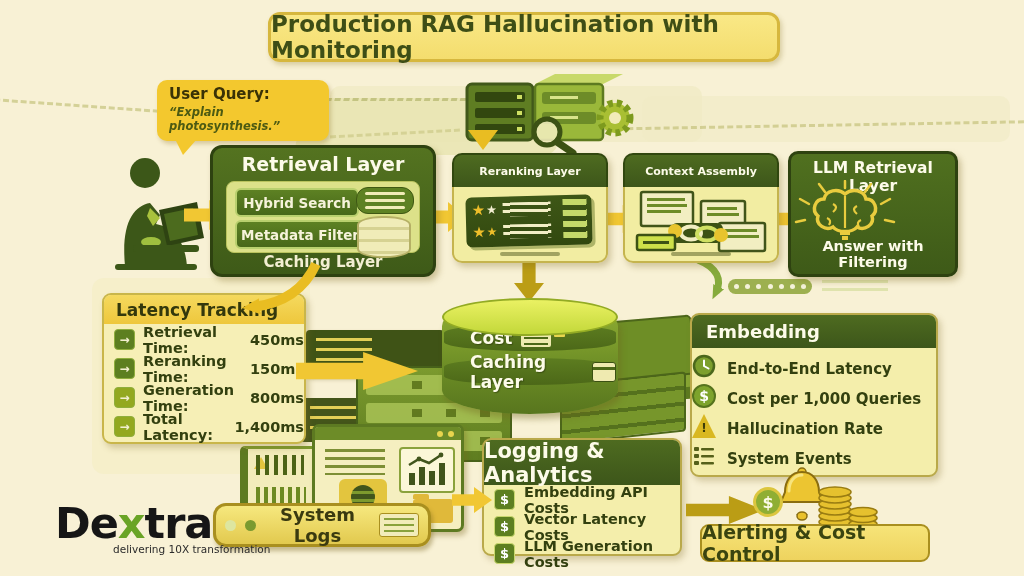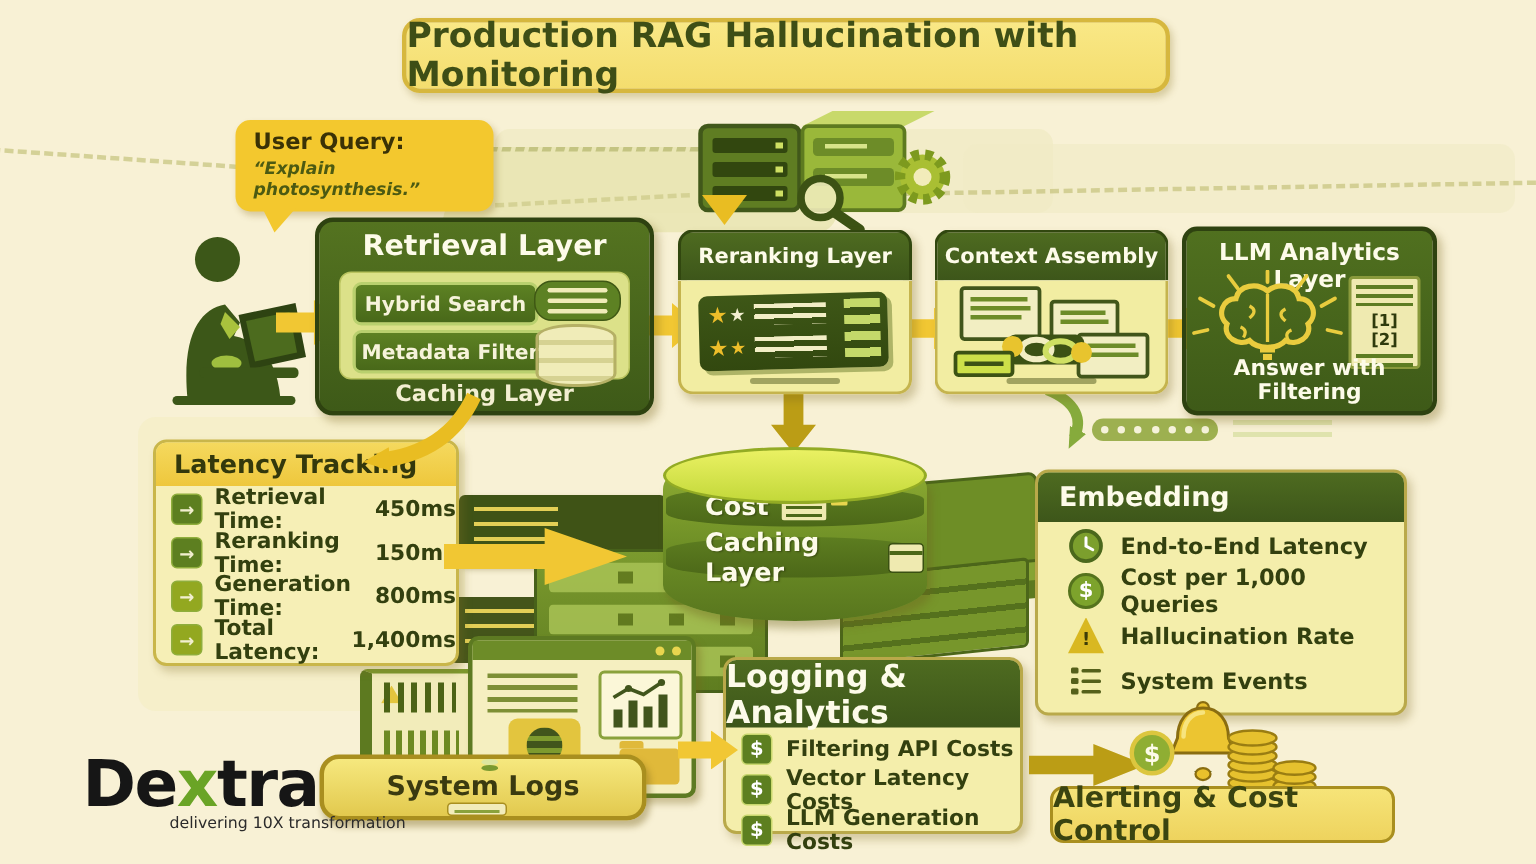--- a/index.html
+++ b/index.html
@@ -72,21 +72,21 @@
     border:2px solid #b5b065; border-radius:25px/9px; }
   .ret-footer { position:absolute; left:0; right:0; bottom:3px; text-align:center;
     font-size:15px; font-weight:bold; color:#f3efd2; }
 
   
   .panel-box { position:absolute; width:156px; height:110px; border-radius:10px;
     box-shadow:3px 4px 6px rgba(120,100,30,.3); z-index:4; }
   .panel-head { height:32px; background:linear-gradient(180deg,#4e6b20,#3d561a);
     border:2px solid #31470f; border-bottom:none; border-radius:10px 10px 0 0;
     display:flex; align-items:center; justify-content:center;
-    color:#fdfbe9; font-size:14px; font-weight:bold; }
+    color:#fdfbe9; font-size:11px; font-weight:bold; }
   .panel-body { position:relative; height:74px; background:#f2eda2;
     border:2px solid #c5b44e; border-top:none; border-radius:0 0 10px 10px; }
   .reranking { left:452px; top:153px; }
   .context { left:623px; top:153px; }
 
   .rank-card { position:absolute; left:12px; top:9px; width:126px; height:50px;
     background:linear-gradient(180deg,#3e5717,#32480f); border-radius:6px; transform:rotate(-1.5deg);
     box-shadow:3px 3px 0 rgba(90,110,30,.45); }
   .rank-row { position:absolute; left:6px; height:20px; display:flex; align-items:center; gap:1px; }
   .rr1 { top:3px; } .rr2 { top:25px; }
@@ -172,21 +172,21 @@
   .tbl-ic::after { content:""; position:absolute; right:-14px; top:0; width:11px; height:8px; background:#e8d54e; border-radius:1px; }
   .card-ic { width:26px; height:18px; background:#efeab0; border-radius:3px; border:1px solid #3a5012;
     background-image:linear-gradient(180deg,transparent 4px,#4c6818 4px,#4c6818 7px,transparent 7px); }
 
   
   .monitor { position:absolute; left:690px; top:313px; width:244px; height:160px;
     background:#f4eeab; border:2px solid #b9a94a; border-radius:9px;
     box-shadow:3px 4px 6px rgba(130,110,40,.3); z-index:5; }
   .mon-head { height:33px; background:linear-gradient(180deg,#4e6b20,#3d561a); border-radius:7px 7px 0 0;
     display:flex; align-items:center; padding-left:14px; color:#fdfbe9; font-size:18px; font-weight:bold; }
-  .mon-row { display:flex; align-items:center; gap:11px; padding-left:20px; height:29px; margin-top:1px; }
+  .mon-row { display:flex; align-items:flex-end; gap:11px; padding-left:0; height:29px; margin-top:1px; }
   .mon-label { font-size:15px; font-weight:bold; color:#33400f; }
   .mi { width:24px; height:24px; flex:0 0 auto; position:relative; }
   .mi.dollar { border-radius:50%; background:#7da32c; border:2px solid #55731d; box-sizing:border-box;
     color:#fff; font-weight:bold; font-size:14px; display:flex; align-items:center; justify-content:center; }
   .mi.warn .tri { position:absolute; inset:0; background:#d9b821; clip-path:polygon(50% 0,100% 100%,0 100%); }
   .mi.warn b { position:absolute; left:0; right:0; top:7px; text-align:center; font-size:12px; color:#3c3c08; }
 
   
   .logging { position:absolute; left:482px; top:438px; width:196px; height:114px;
     background:#f4eeab; border:2px solid #b9a94a; border-radius:9px;
@@ -215,21 +215,21 @@
   .dw-lines { position:absolute; left:10px; top:22px; width:60px; height:26px;
     background:repeating-linear-gradient(180deg,#7d8f35 0 3px,transparent 3px 8px); }
   .dw-globe { position:absolute; left:24px; top:52px; width:48px; height:36px; background:#e3c53e; border-radius:6px; }
   .dw-globe i { position:absolute; left:12px; top:6px; width:24px; height:24px; border-radius:50%; background:#41551c;
     background-image:linear-gradient(180deg,transparent 6px,#7d9a2e 6px,#7d9a2e 9px,transparent 9px,transparent 14px,#7d9a2e 14px,#7d9a2e 17px,transparent 17px); }
   .dw-chart { position:absolute; right:6px; top:20px; width:52px; height:42px; background:#fbf7d8; border:2px solid #8aa23c; border-radius:4px; }
   .dw-folder { position:absolute; right:8px; bottom:6px; width:40px; height:24px; background:#e0b93a; border-radius:3px; }
   .dw-folder::before { content:""; position:absolute; left:0; top:-5px; width:16px; height:5px; background:#e0b93a; border-radius:2px 2px 0 0; }
   .syslog { position:absolute; left:213px; top:503px; width:212px; height:38px;
     background:linear-gradient(180deg,#f6e87e,#e2c94e); border:3px solid #a98f1f; border-radius:13px;
-    display:flex; align-items:center; z-index:6; box-shadow:2px 4px 4px rgba(120,100,30,.4);flex-direction:column; }
+    display:flex; align-items:center; z-index:6; box-shadow:2px 4px 4px rgba(120,100,30,.4); }
   .syslog .dot { width:11px; height:11px; border-radius:50%; margin-left:9px; }
   .syslog .dot.d1 { background:#dde6a0; } .syslog .dot.d2 { background:#7a9a30; }
   .syslog-label { flex:1; text-align:center; font-size:18px; font-weight:bold; color:#3a3a10; }
   .syslog-lines { width:38px; height:22px; margin-right:9px; background:#f2ecba; border:1px solid #a98f1f; border-radius:3px;
     background-image:repeating-linear-gradient(180deg,#8aa23c 0 2px,transparent 2px 6px); background-size:80% 70%; background-position:4px 4px; background-repeat:no-repeat; }
 
   
   .alert-coin { position:absolute; left:753px; top:487px; width:30px; height:30px; border-radius:50%;
     background:#8fae33; border:3px solid #dcc63e; box-sizing:border-box; color:#fdfbe9; font-weight:bold; font-size:16px;
     display:flex; align-items:center; justify-content:center; z-index:7; }
@@ -382,41 +382,36 @@
         <circle cx="40" cy="42" r="7" fill="#e8c42e"></circle>
           <circle cx="86" cy="46" r="7" fill="#e8c42e"></circle>
         <rect x="2" y="46" width="38" height="15" rx="2" fill="#cde049" stroke="#3c5214" stroke-width="2.5"></rect>
         <rect x="8" y="52" width="26" height="3" fill="#3c5214"></rect>
       </svg>
       <div class="icon-shadow"></div>
     </div>
   </div>
 
   <div class="llm">
-    <div class="llm-title">LLM Analytics Layer</div>
+    <div class="llm-title">LLM Retrieval Layer</div>
     <svg class="llm-brain" width="104" height="70" viewBox="0 0 104 70">
       <g stroke="#e9cc3e" stroke-width="2.5" stroke-linecap="round">
         <line x1="52" y1="8" x2="52" y2="1"></line>
           <line x1="32" y1="12" x2="26" y2="4"></line>
           <line x1="72" y1="12" x2="78" y2="4"></line>
         <line x1="16" y1="24" x2="7" y2="19"></line>
           <line x1="88" y1="24" x2="97" y2="19"></line>
         <line x1="12" y1="40" x2="3" y2="42"></line>
           <line x1="92" y1="40" x2="101" y2="42"></line>
       </g>
       <path d="M52 14 c-7 -6 -19 -4 -21 5 c-9 0 -13 11 -6 17 c-3 9 8 15 15 11 c5 6 19 6 24 0 c7 4 18 -2 15 -11 c7 -6 3 -17 -6 -17 c-2 -9 -14 -11 -21 -5 z" fill="none" stroke="#e9cc3e" stroke-width="3.5"></path>
       <path d="M52 16 v32 M40 24 q6 3 0 8 M64 26 q-6 3 0 8 M34 38 q5 2 2 7 M68 40 q-5 2 -2 7" fill="none" stroke="#e9cc3e" stroke-width="2.2"></path>
       <rect x="47" y="50" width="10" height="5" fill="#e9cc3e"></rect>
         <rect x="49" y="56" width="6" height="4" fill="#e9cc3e"></rect>
     </svg>
-    <div class="llm-doc">
-      <div class="doclines"></div>
-      <span class="llm-cite">[1] [2]</span>
-      <div class="doclines" style="height:10px;"></div>
-    </div>
     <div class="llm-footer">Answer with Filtering</div>
   </div>
 
   <div class="dotspill">
       <i></i>
       <i></i>
       <i></i>
       <i></i>
       <i></i>
       <i></i>
@@ -507,21 +502,21 @@
         </g>
       </svg>
       <span class="mon-label">System Events</span>
     </div>
   </div>
 
   <div class="logging">
     <div class="log-head">Logging &amp; Analytics</div>
     <div class="log-row">
       <span class="log-ic">$</span>
-      <span class="log-label">Filtering API Costs</span>
+      <span class="log-label">Embedding API Costs</span>
     </div>
     <div class="log-row">
       <span class="log-ic">$</span>
       <span class="log-label">Vector Latency Costs</span>
     </div>
     <div class="log-row">
       <span class="log-ic">$</span>
       <span class="log-label">LLM Generation Costs</span>
     </div>
   </div>

